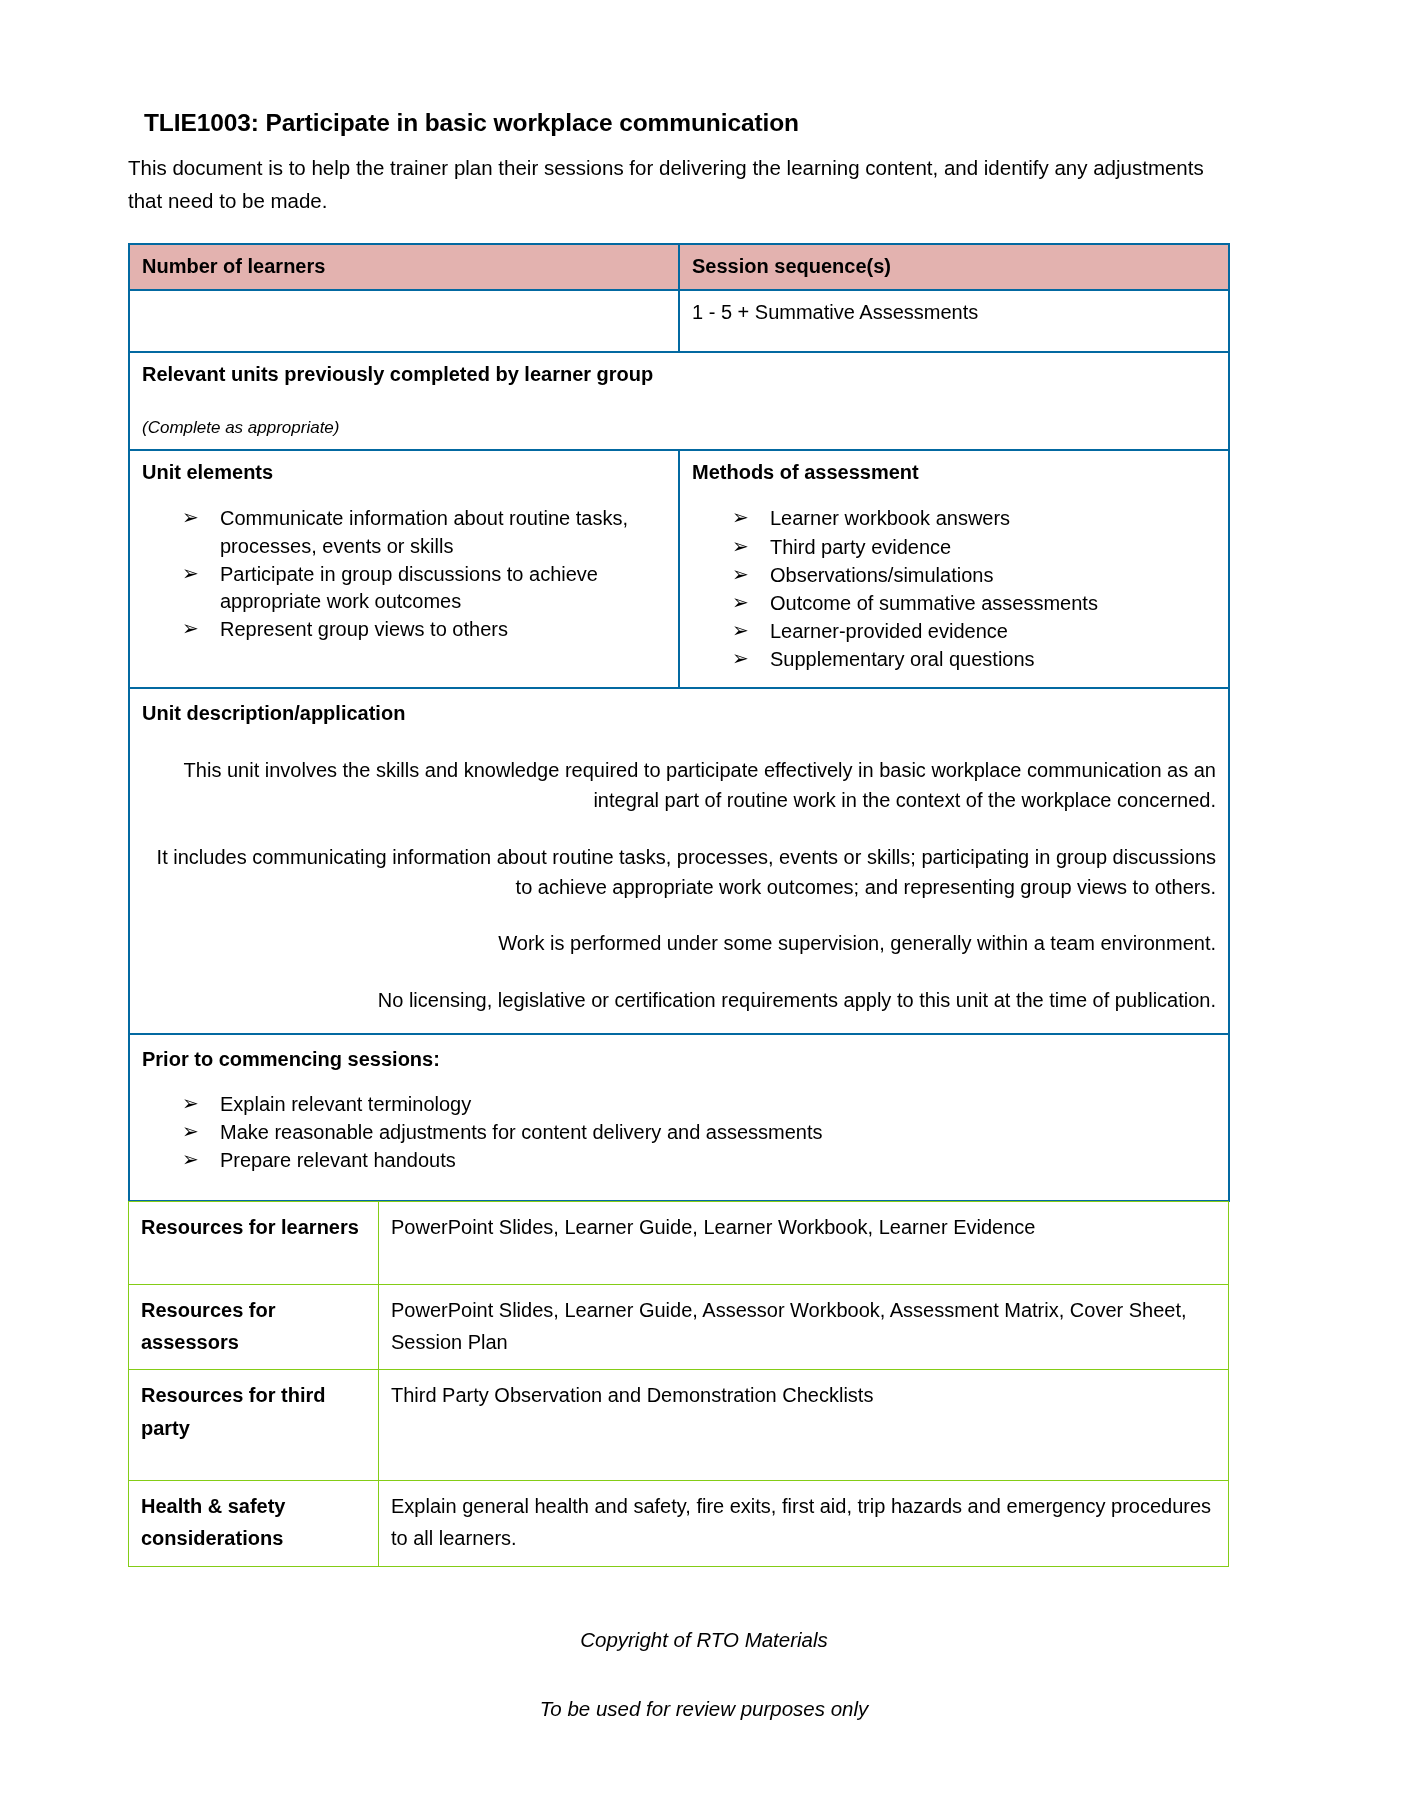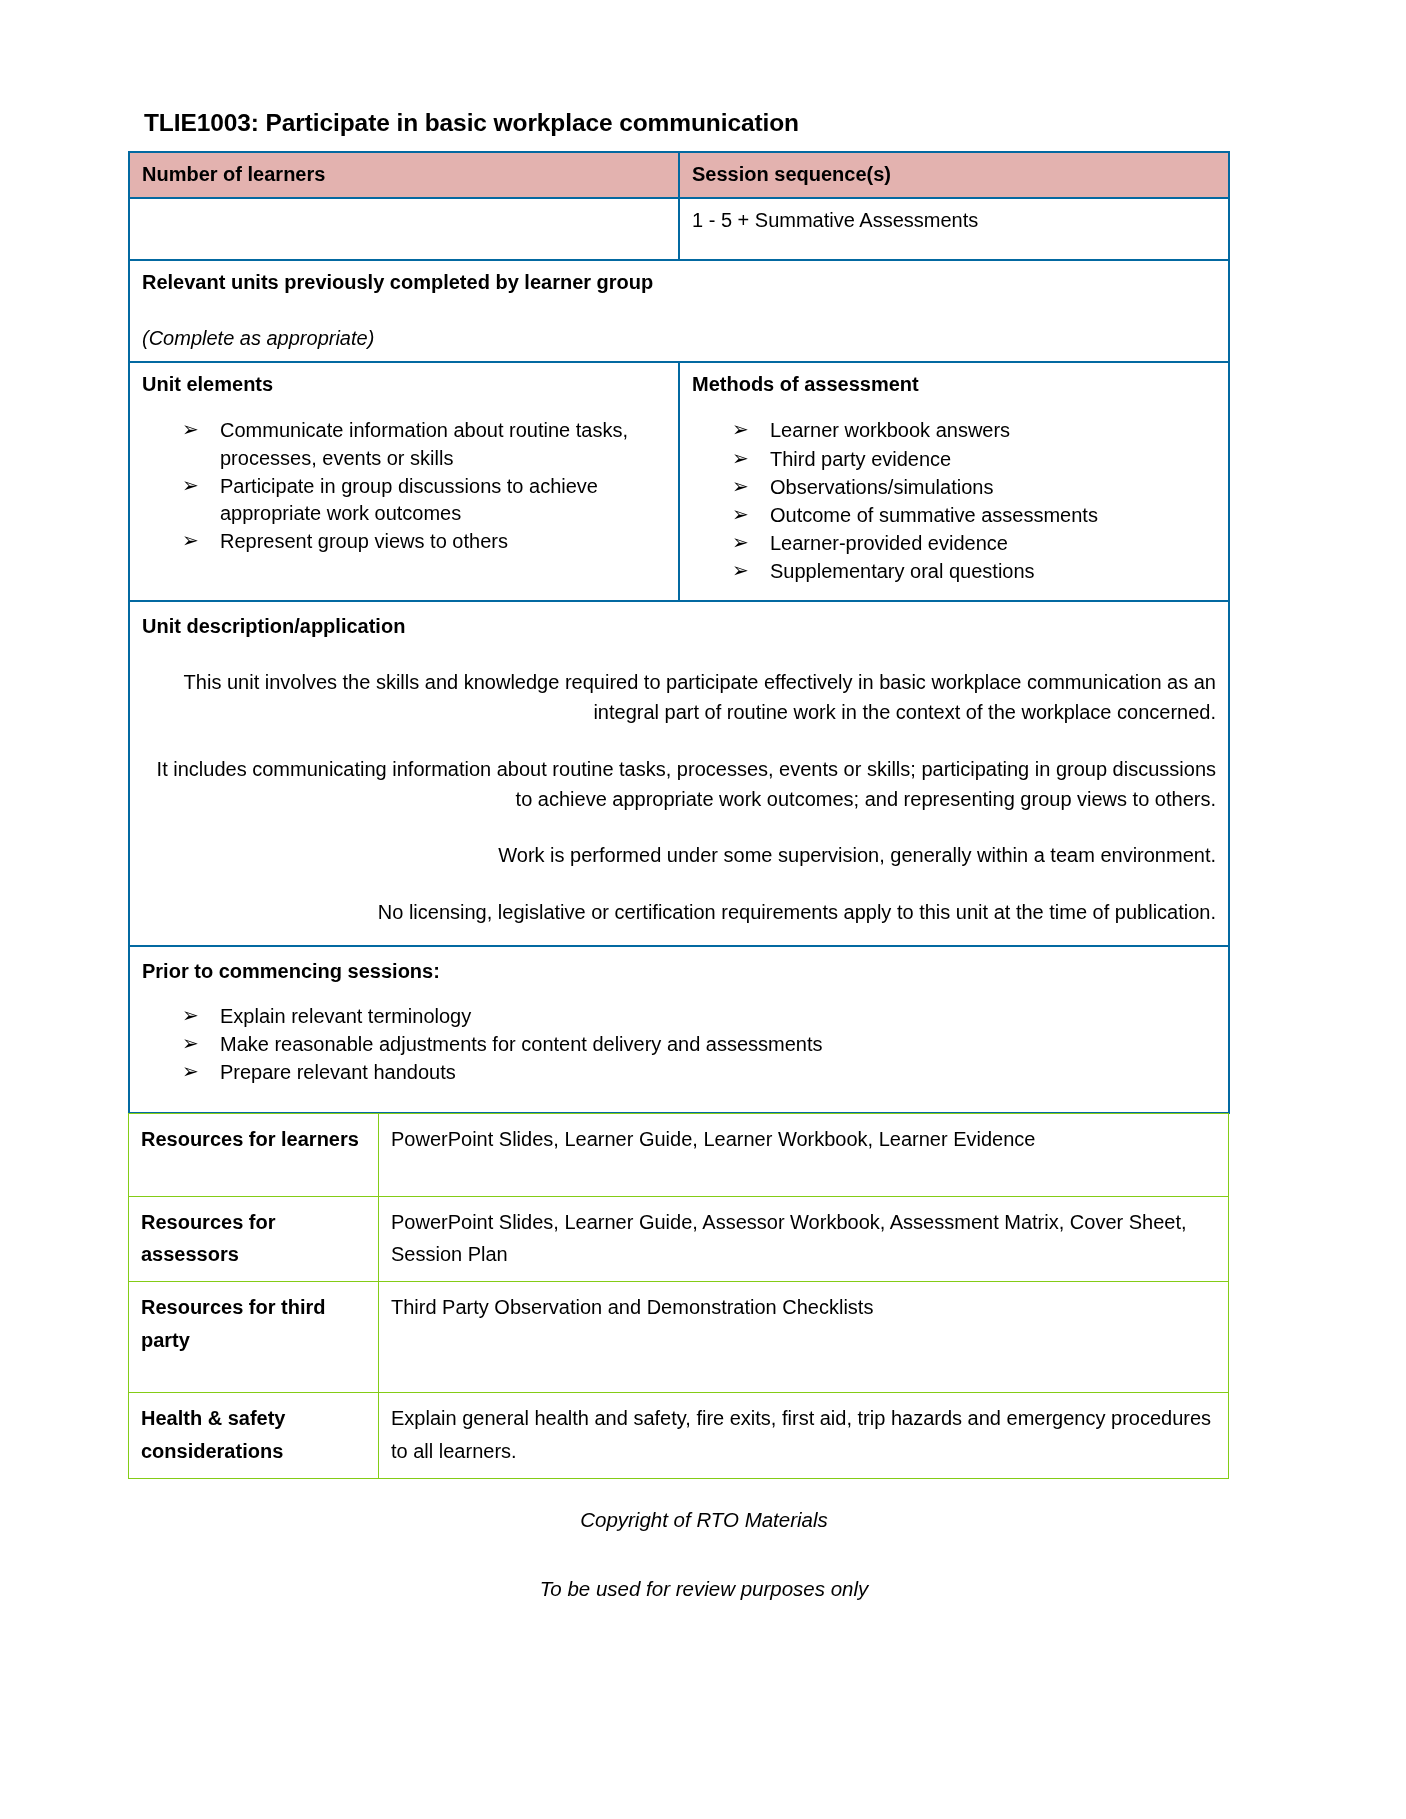--- a/index.html
+++ b/index.html
@@ -116,56 +116,57 @@
     font-size: 20px;
     line-height: 1.62;
     padding: 9px 12px 11px 12px;
   }
   .res-label {
     font-weight: bold;
     width: 250px;
   }
   
   .footer {
-    margin-top: 26px;
+    margin-top: 58px;
     text-align: center;
   }
   .footer div {
     font-style: italic;
     font-size: 20.5px;
     line-height: 1.5;
     margin-bottom: 38px;
   }
 </style>
 </head>
 <body>
 
 <div class="page">
 
   <h1 class="doc-title">TLIE1003: Participate in basic workplace communication</h1>
+  <p class="doc-intro">This document is to help the trainer plan their sessions for delivering the learning content, and identify any adjustments that need to be made.</p>
 
   <table class="tbl">
     <colgroup>
       <col style="width:550px">
       <col style="width:550px">
     </colgroup>
     <tbody>
       <tr>
         <td class="hdr-pink">Number of learners</td>
         <td class="hdr-pink">Session sequence(s)</td>
       </tr>
       <tr>
         <td style="height:46px"></td>
         <td>1 - 5 + Summative Assessments</td>
       </tr>
       <tr>
         <td colspan="2" class="cell-pad-lg">
           <div class="bold" style="font-size:20px;line-height:1.5;">Relevant units previously completed by learner group</div>
           <div class="spacer-line"></div>
-          <div class="ital" style="font-size:20px;line-height:1.5;">(Complete as appropriate)</div>
+          <div class="ital" style="font-size:17px;line-height:1.5;">(Complete as appropriate)</div>
         </td>
       </tr>
 
       <tr>
         <td style="padding-bottom:14px">
           <div class="bold" style="font-size:20px;">Unit elements</div>
           <ul class="arrows">
             <li>
               <span class="bullet">➢</span>
               <span>Communicate information about routine tasks, processes, events or skills</span>

